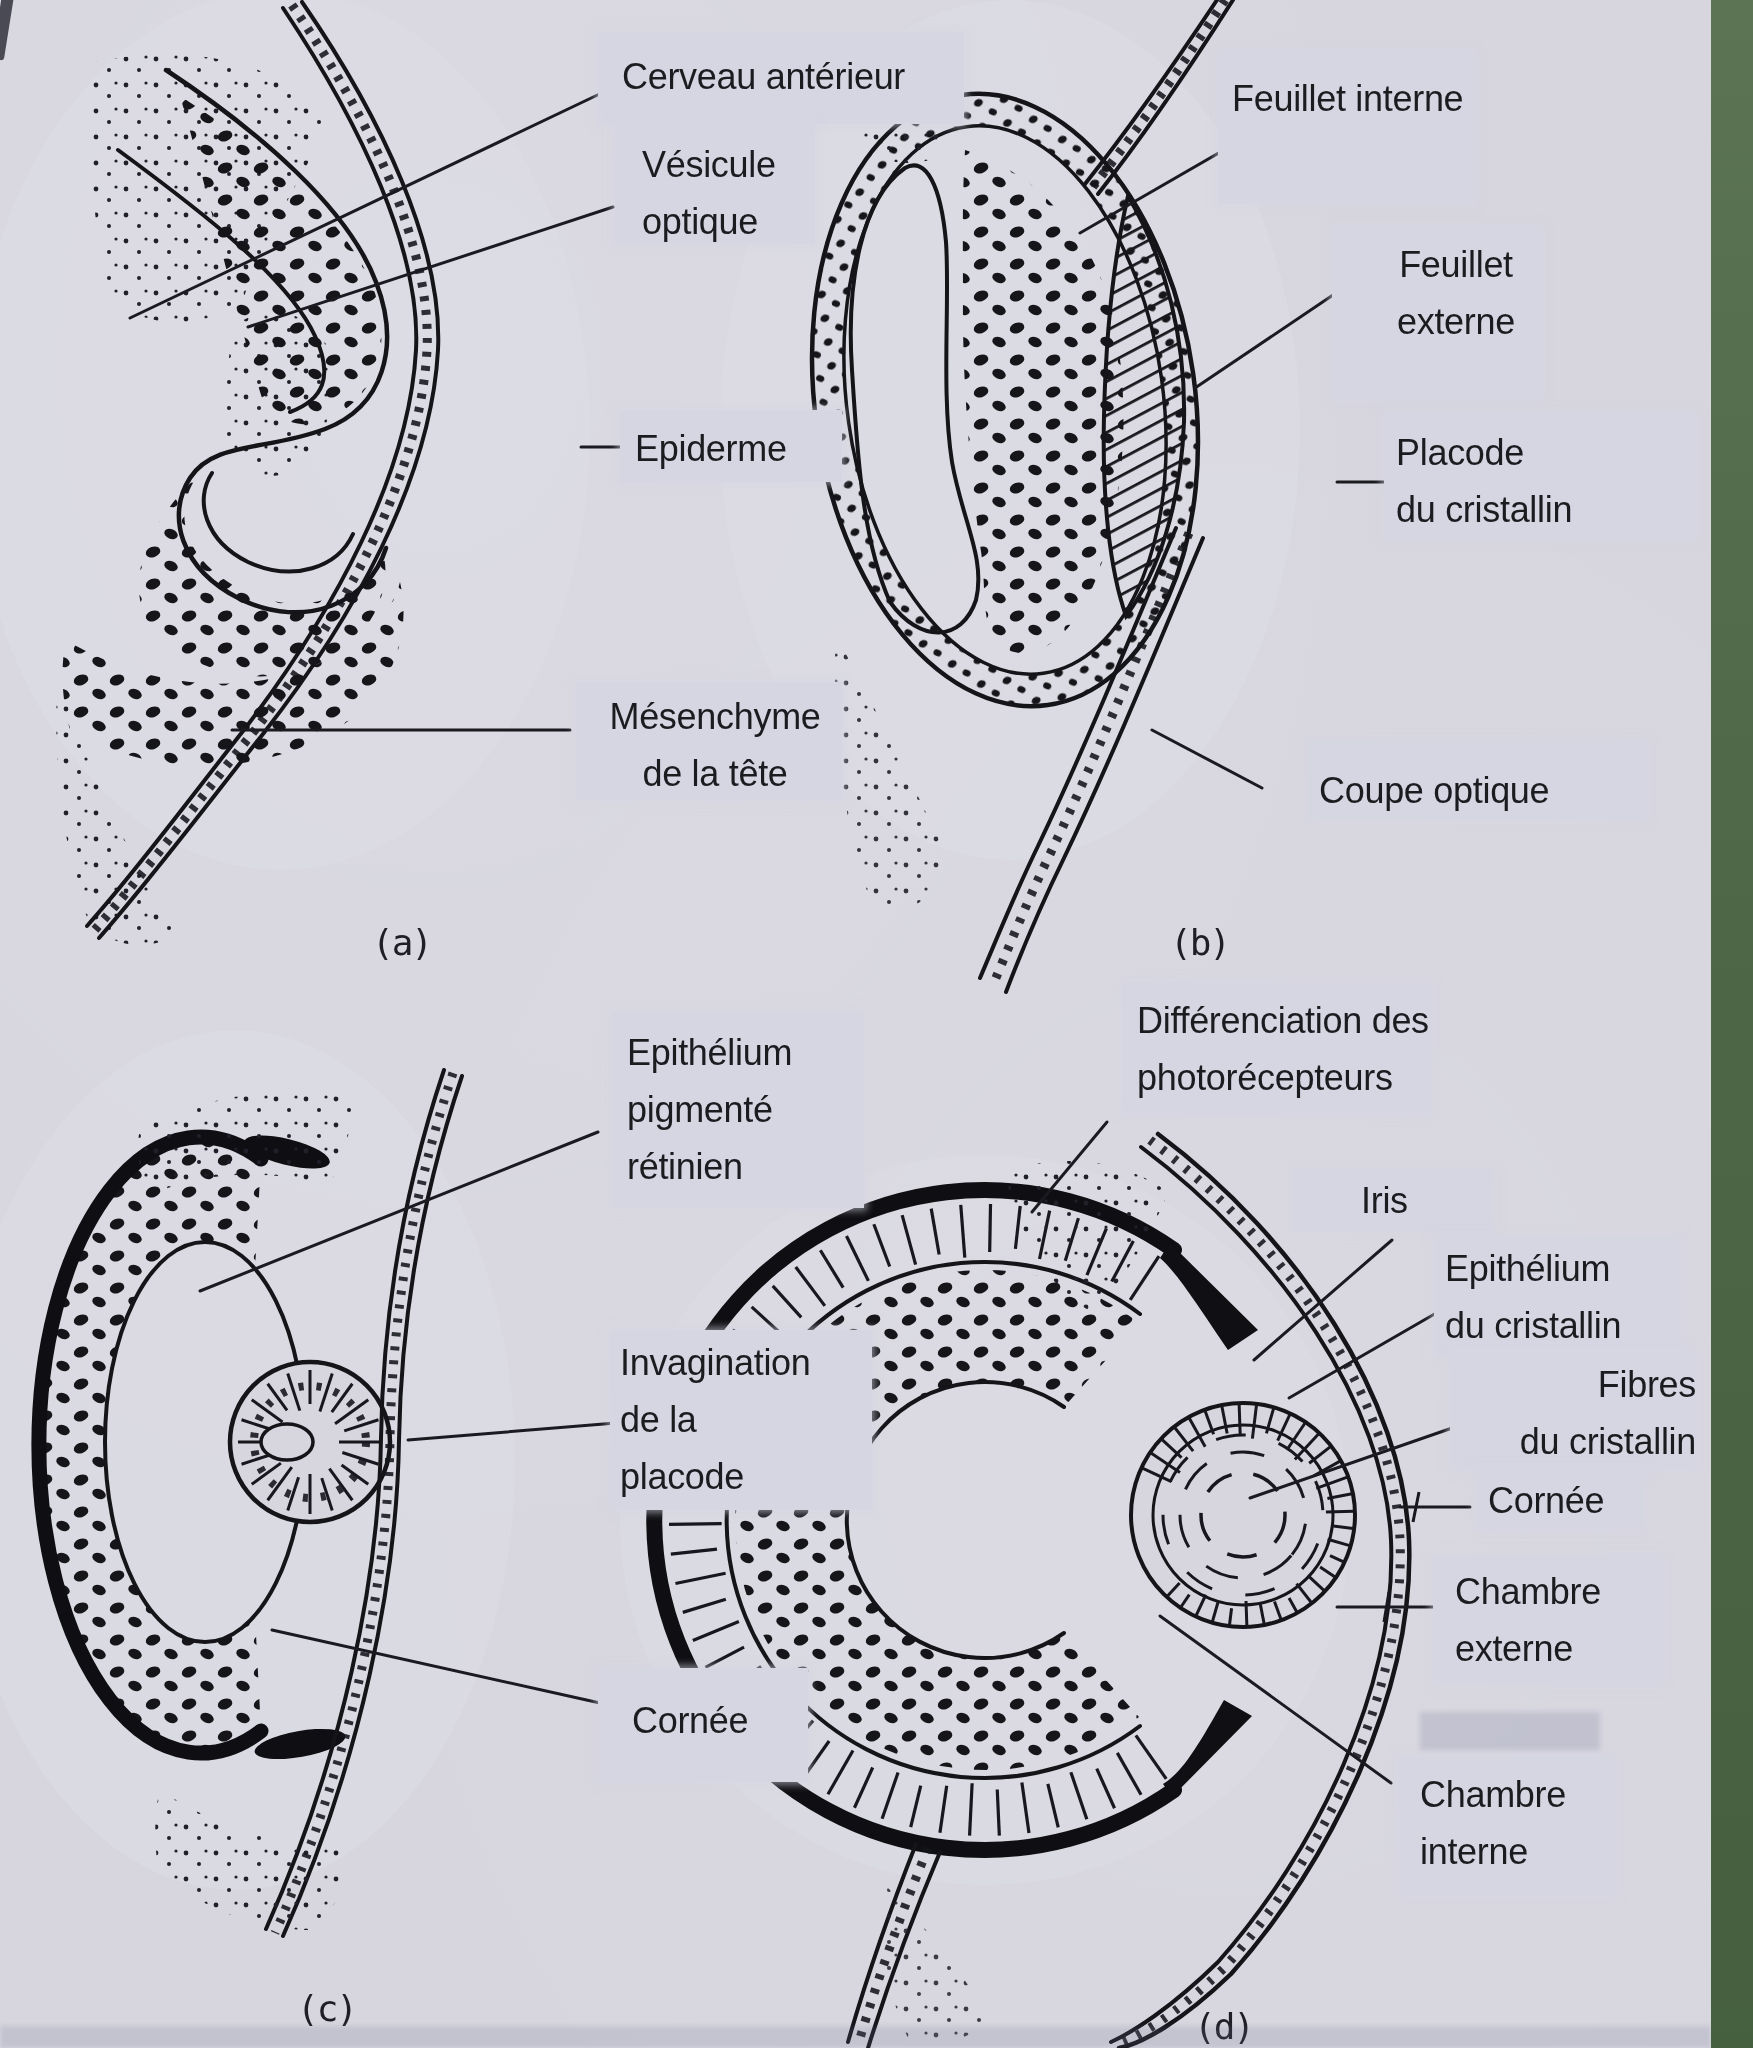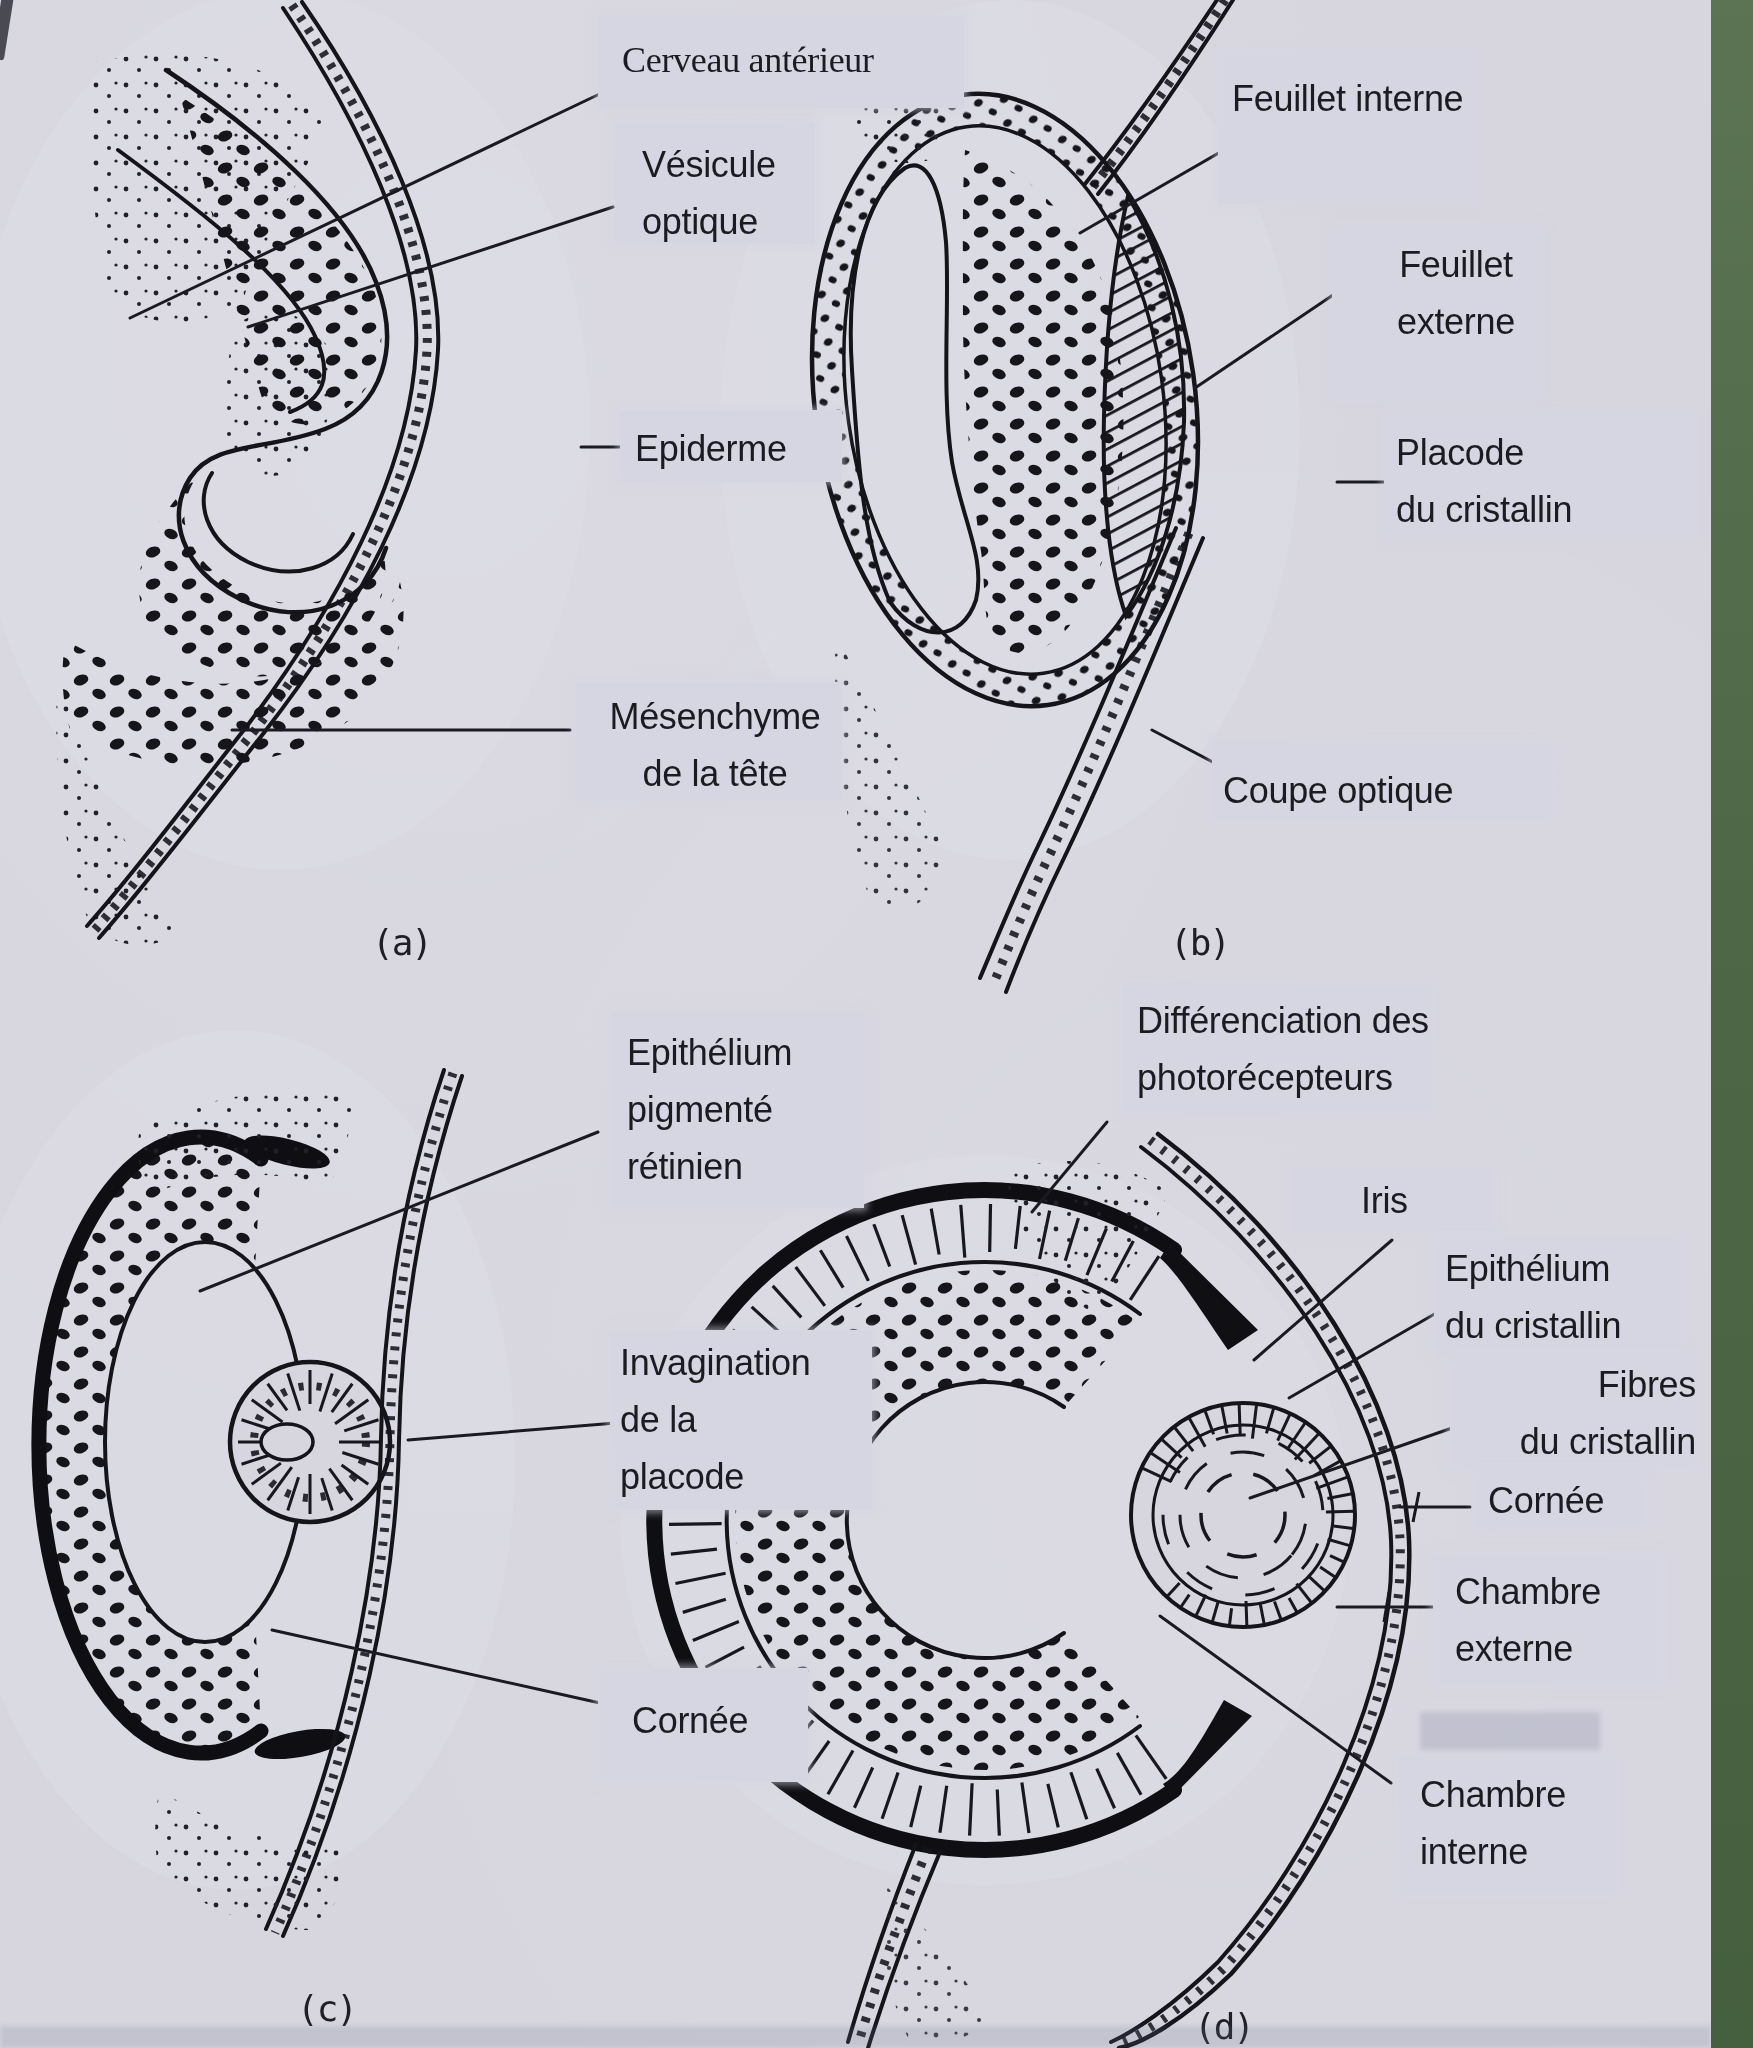--- a/index.html
+++ b/index.html
@@ -271,34 +271,34 @@
       <line class="leader" x1="1289" y1="1398" x2="1438" y2="1312"></line>
       <line class="leader" x1="1250" y1="1498" x2="1481" y2="1418"></line>
       <line class="leader" x1="1400" y1="1507" x2="1470" y2="1507"></line>
       <line class="tickline" x1="1419" y1="1492" x2="1413" y2="1522"></line>
       <line class="leader" x1="1337" y1="1607" x2="1436" y2="1607"></line>
       <line class="tickline" x1="1389" y1="1592" x2="1384" y2="1622"></line>
       <line class="leader" x1="1160" y1="1616" x2="1391" y2="1783"></line>
     </g>
   </svg>
 
-  <div class="lbl" style="left:598px;top:16px;width:366px;height:92px;padding:16px 0 0 24px;font-family:Liberation Serif, serif;">Cerveau antérieur</div>
+  <div class="lbl" style="left:598px;top:32px;width:366px;height:92px;padding:16px 0 0 24px;">Cerveau antérieur</div>
   <div class="lbl" style="left:615px;top:122px;width:200px;height:122px;padding:14px 0 0 27px;">Vésicule
 optique</div>
   <div class="lbl" style="left:620px;top:410px;width:222px;height:72px;padding:10px 0 0 15px;">Epiderme</div>
   <div class="lbl" style="left:576px;top:682px;width:266px;height:118px;padding:6px 0 0 12px;text-align:center;">Mésenchyme
 de la tête</div>
   <div class="letter" style="left:372px;top:922px;">(a)</div>
 
   <div class="lbl" style="left:1218px;top:50px;width:256px;height:154px;padding:20px 0 0 14px;">Feuillet interne</div>
   <div class="lbl" style="left:1332px;top:226px;width:210px;height:174px;padding:10px 0 0 38px;text-align:center;">Feuillet
 externe</div>
   <div class="lbl" style="left:1384px;top:412px;width:312px;height:128px;padding:12px 0 0 12px;">Placode
 du cristallin</div>
-  <div class="lbl" style="left:1212px;top:740px;width:340px;height:80px;padding:22px 0 0 11px;">Coupe optique</div>
+  <div class="lbl" style="left:1308px;top:740px;width:340px;height:80px;padding:22px 0 0 11px;">Coupe optique</div>
   <div class="letter" style="left:1170px;top:922px;">(b)</div>
 
   <div class="lbl" style="left:612px;top:1012px;width:252px;height:196px;padding:12px 0 0 15px;">Epithélium
 pigmenté
 rétinien</div>
   <div class="lbl" style="left:610px;top:1330px;width:262px;height:180px;padding:4px 0 0 10px;">Invagination
 de la
 placode</div>
   <div class="lbl" style="left:598px;top:1668px;width:210px;height:114px;padding:24px 0 0 34px;">Cornée</div>
   <div class="letter" style="left:297px;top:1988px;">(c)</div>

